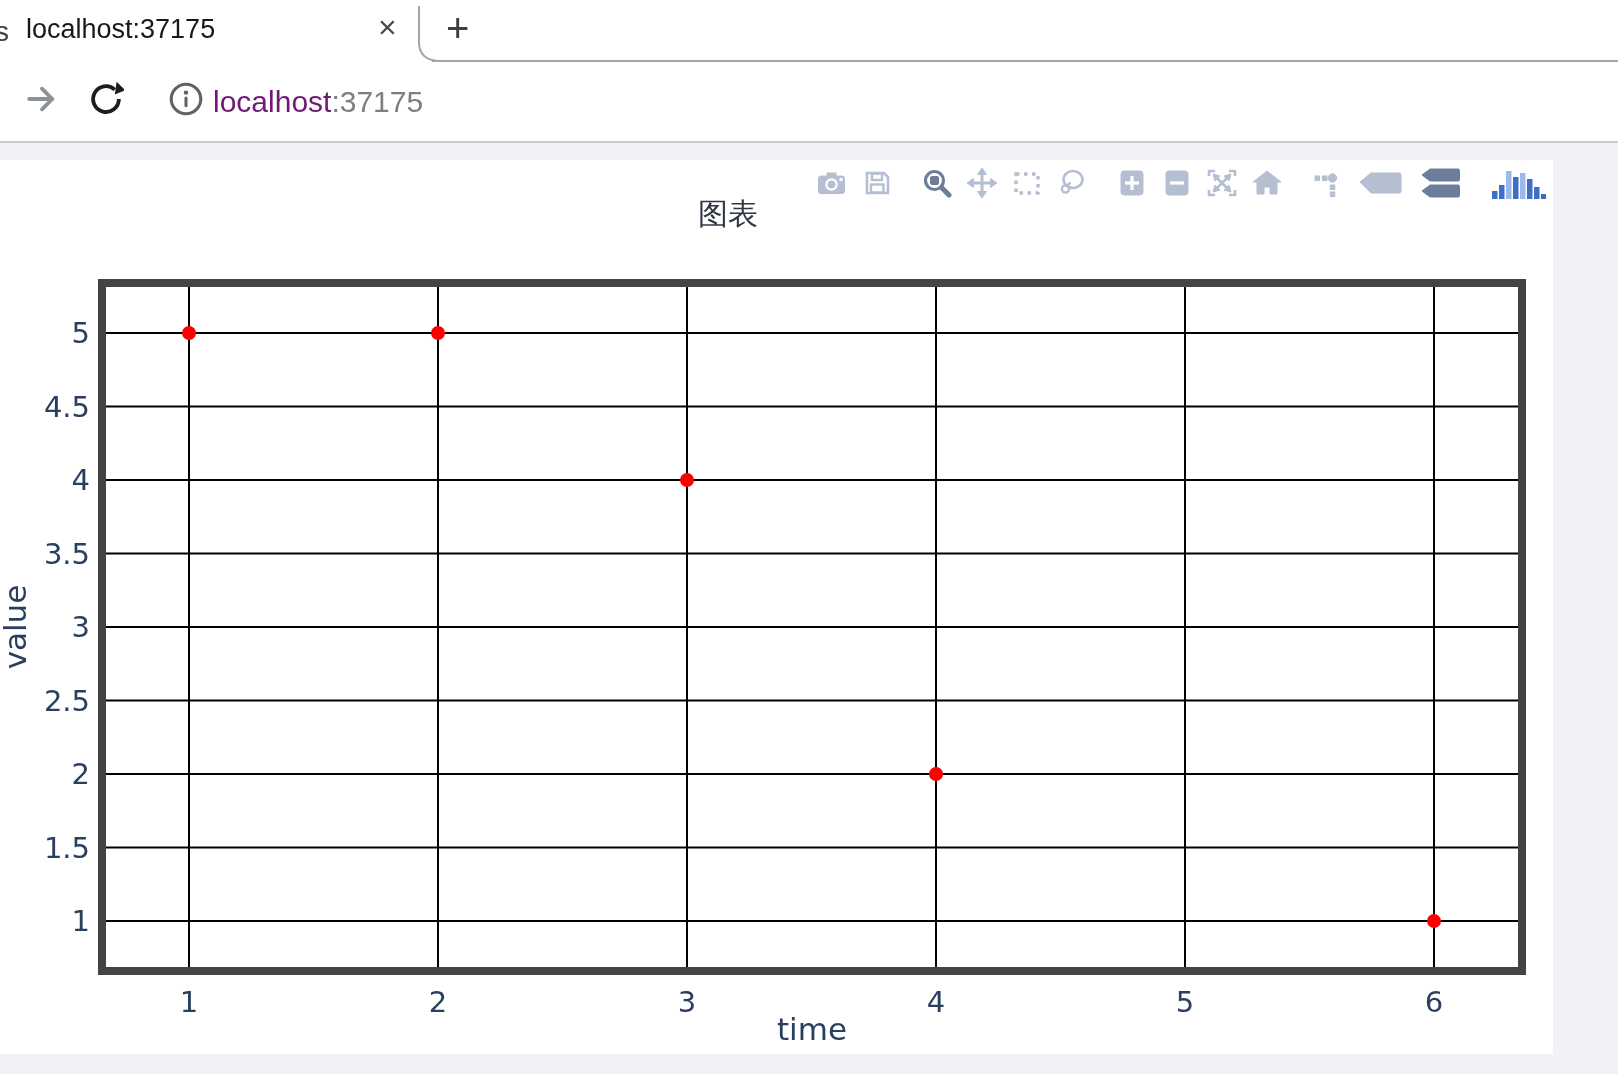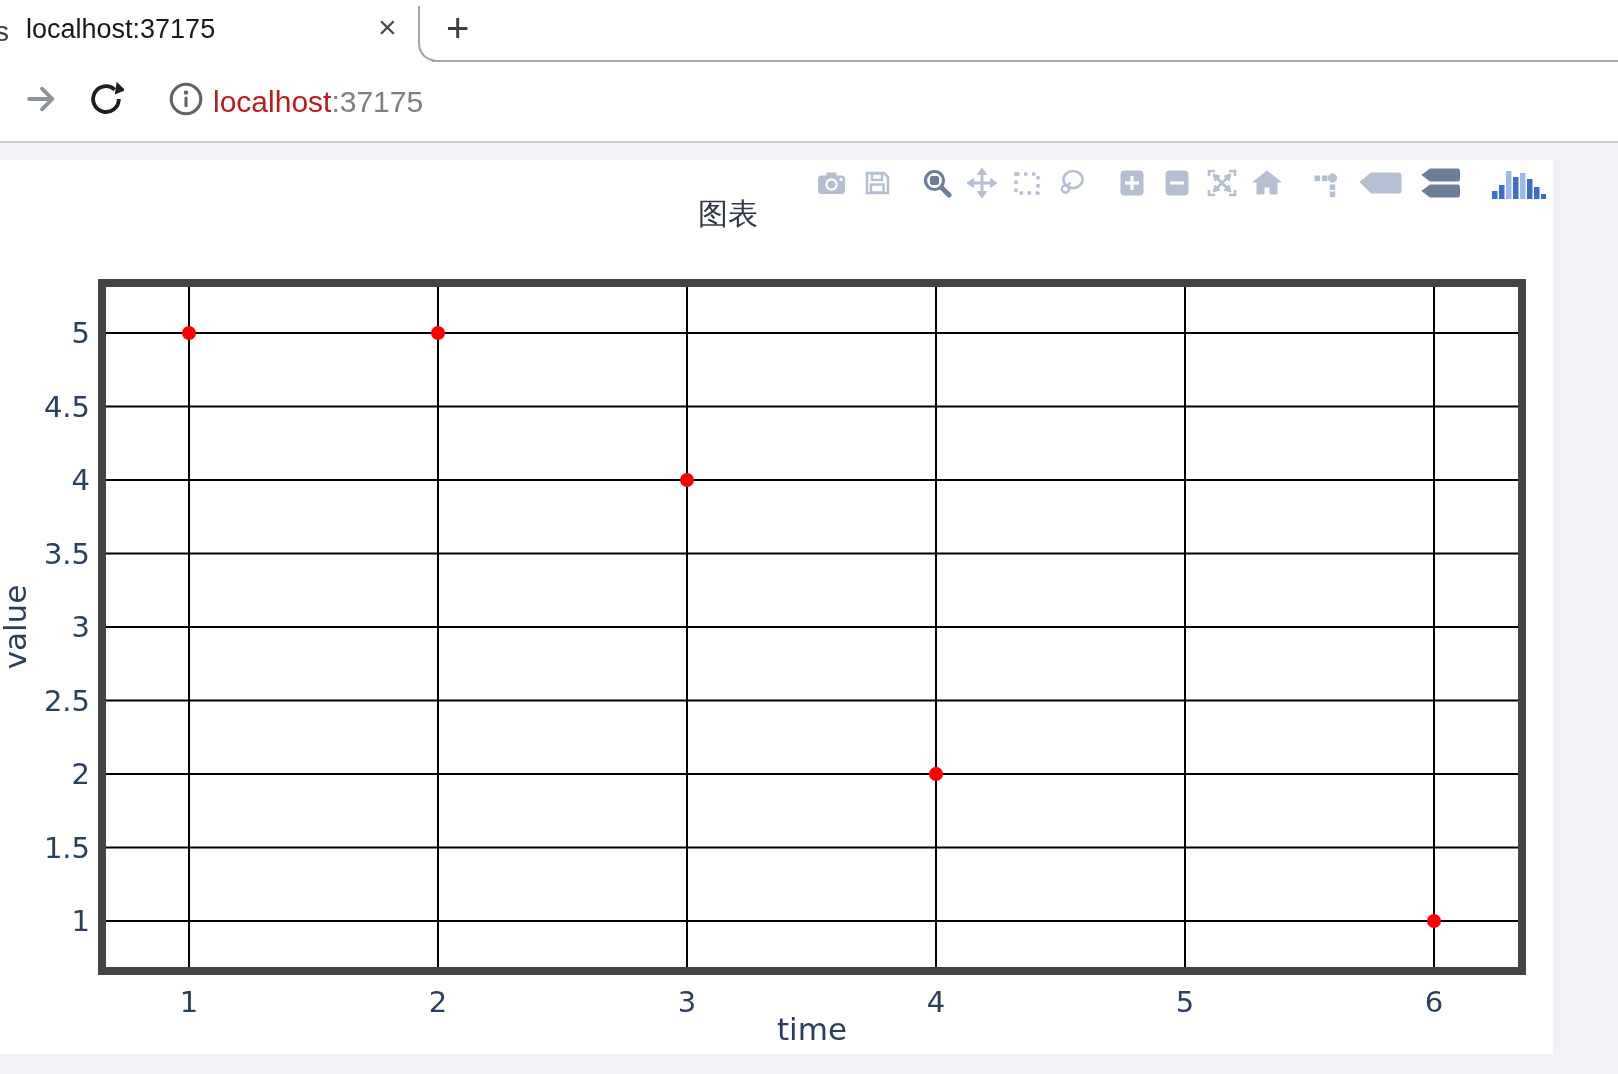--- a/index.html
+++ b/index.html
@@ -12,21 +12,21 @@
   .tab-title{position:absolute;left:26px;top:14px;font-size:27px;color:#17181a;white-space:nowrap;}
   .tab-close{position:absolute;left:378px;top:11px;font-size:32px;color:#46484b;line-height:1;}
   .tab-curve{position:absolute;left:403px;top:0;}
   .tabline{position:absolute;left:432px;top:60px;right:0;height:2px;background:#a2a6ab;}
   .newtab{position:absolute;left:446px;top:8px;font-size:40px;font-weight:300;color:#3c4043;line-height:1;}
 
   #toolbar{position:absolute;left:0;top:63px;width:1618px;height:79px;background:#fff;}
   .nav-ic{position:absolute;top:18px;}
   #fwd{left:24px;} #reload{left:88px;} #info{left:168px;}
   .url{position:absolute;left:213px;top:22px;font-size:30px;white-space:nowrap;}
-  .url .host{color:#b91c1c;} .url .port{color:var(--url-gray,#7b8085);}
+  .url .host{color:#701a75;} .url .port{color:var(--url-gray,#7b8085);}
 
   
   #page{position:absolute;left:0;top:141px;width:1618px;height:933px;
         background:var(--page-bg,#f0f2f6);border-top:2px solid #c9cacc;}
   #paper{position:absolute;left:0;top:17px;width:1553px;height:894px;background:#fff;}
 
   
   #modebar{position:absolute;top:20px;right:72px;display:flex;gap:30px;align-items:center;height:40px;}
   .mb-group{display:flex;gap:15px;align-items:center;}
   .mb-btn{width:30px;height:30px;display:flex;align-items:center;justify-content:center;cursor:pointer;}

